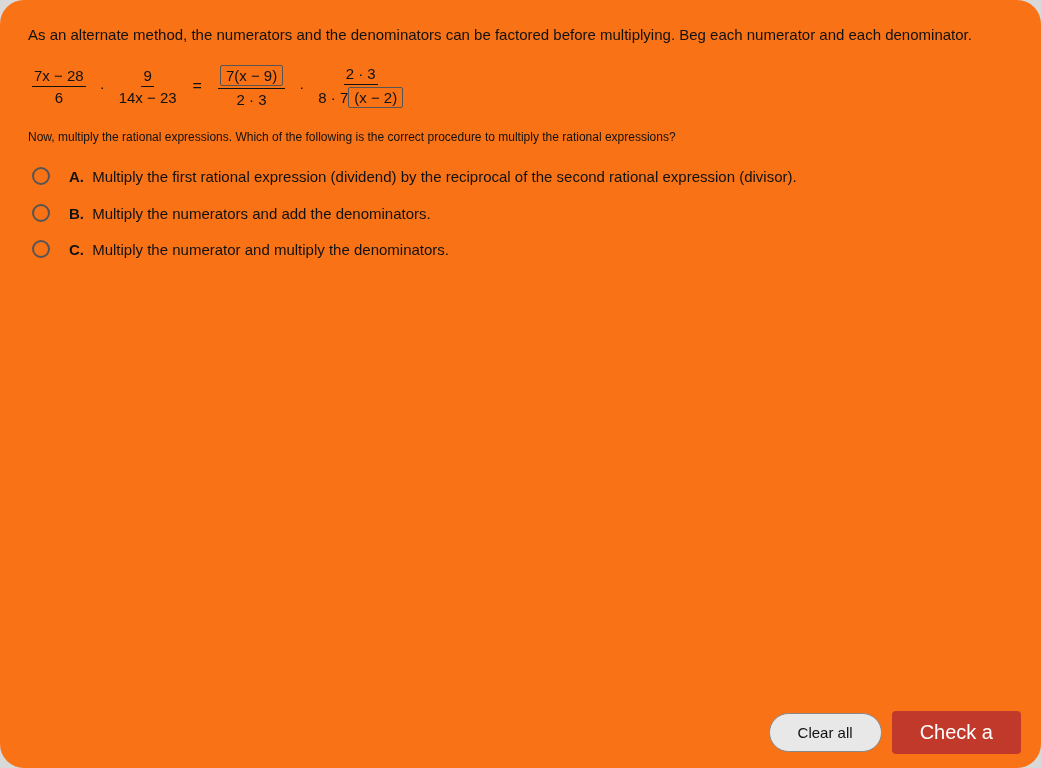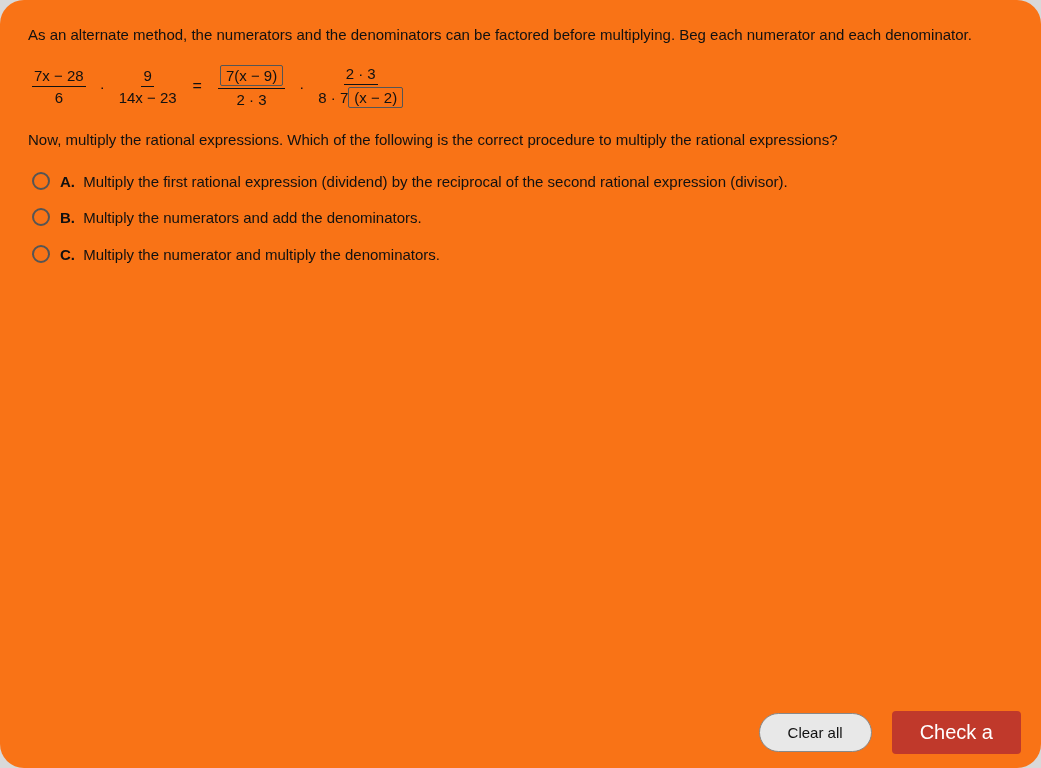--- a/index.html
+++ b/index.html
@@ -77,39 +77,39 @@
     }
 
     .boxed {
       border: 1.5px solid #555;
       padding: 1px 5px;
       border-radius: 2px;
       display: inline-block;
     }
 
     .question-text {
-      font-size: 15px;
+      font-size: 12px;
       color: #111;
       line-height: 1.55;
       margin-bottom: 20px;
       max-width: 970px;
     }
 
     .options-list {
       list-style: none;
       display: flex;
       flex-direction: column;
       gap: 14px;
       margin-left: 4px;
     }
 
     .option-item {
       display: flex;
       align-items: flex-start;
-      gap: 10px;
+      gap: 19px;
       font-size: 15px;
       color: #111;
       line-height: 1.5;
     }
 
     .radio-circle {
       width: 18px;
       height: 18px;
       border-radius: 50%;
       border: 2px solid #555;
@@ -132,21 +132,21 @@
 
     .bottom-bar {
       position: absolute;
       bottom: 0;
       right: 0;
       left: 16px;
       display: flex;
       justify-content: flex-end;
       align-items: center;
       padding: 14px 20px;
-      gap: 20px;
+      gap: 10px;
     }
 
     .btn-clear-all {
       background: #e8e8e8;
       border: 1.5px solid #888;
       border-radius: 30px;
       padding: 10px 28px;
       font-size: 15px;
       color: #111;
       cursor: pointer;

